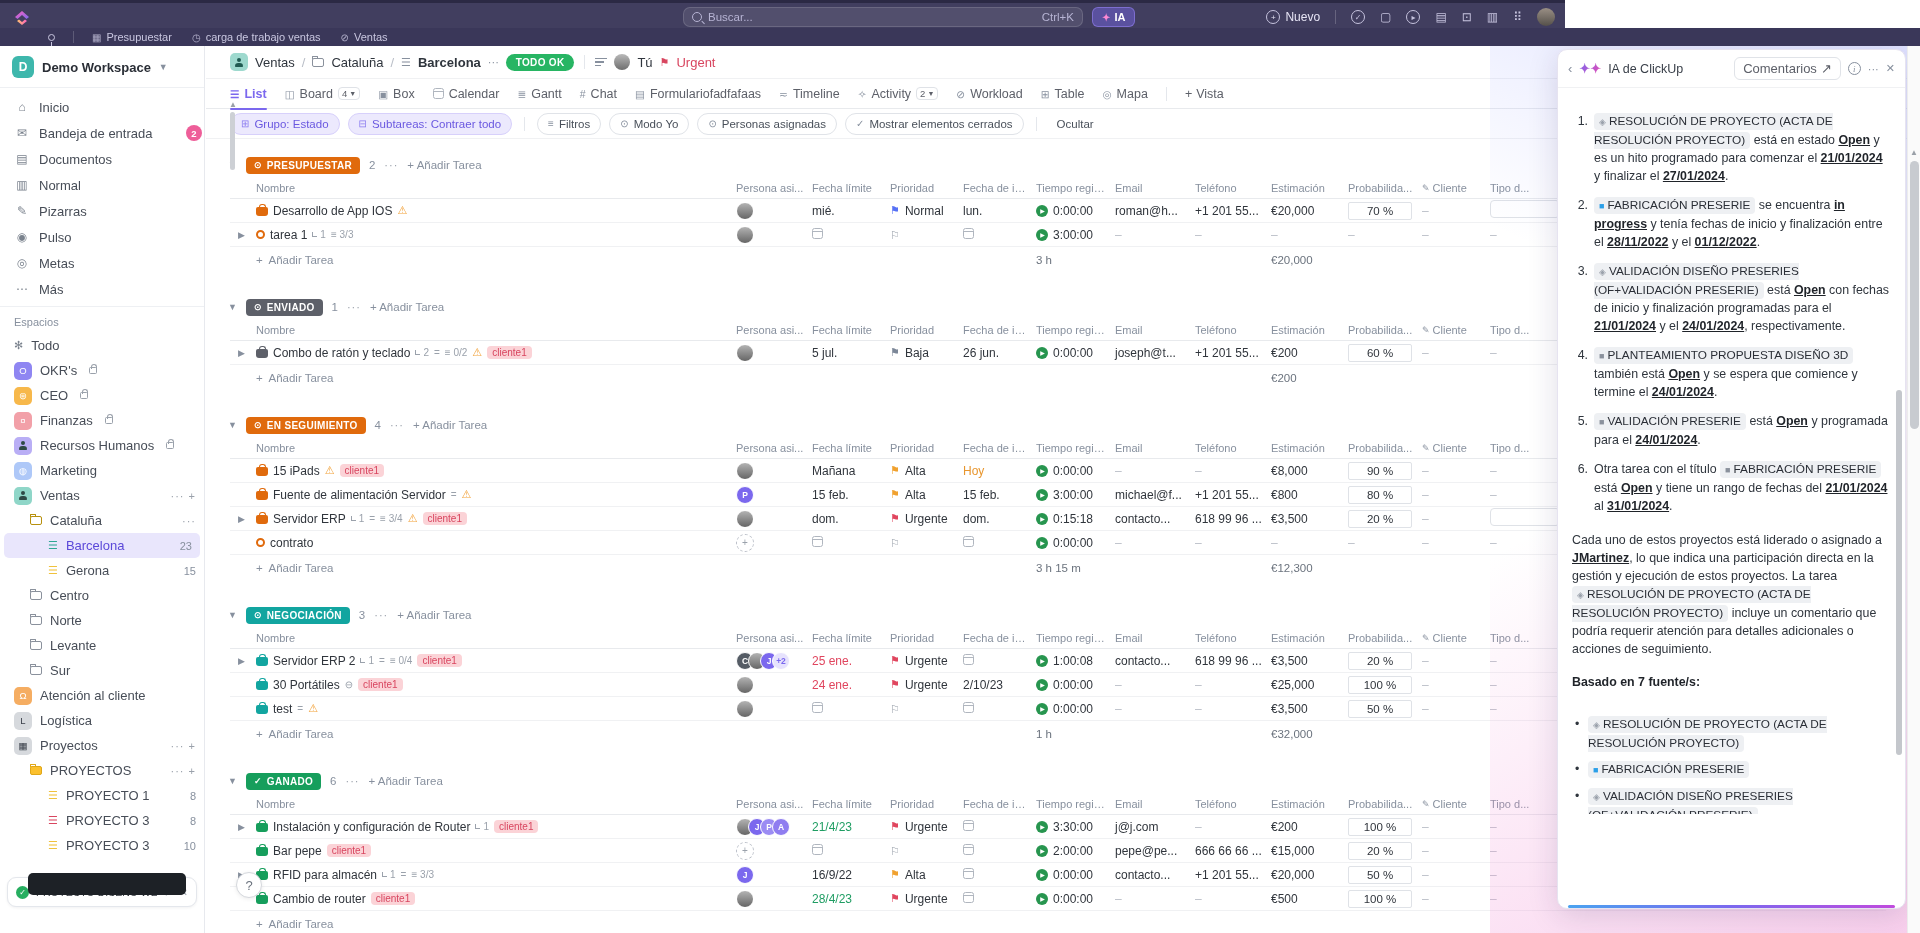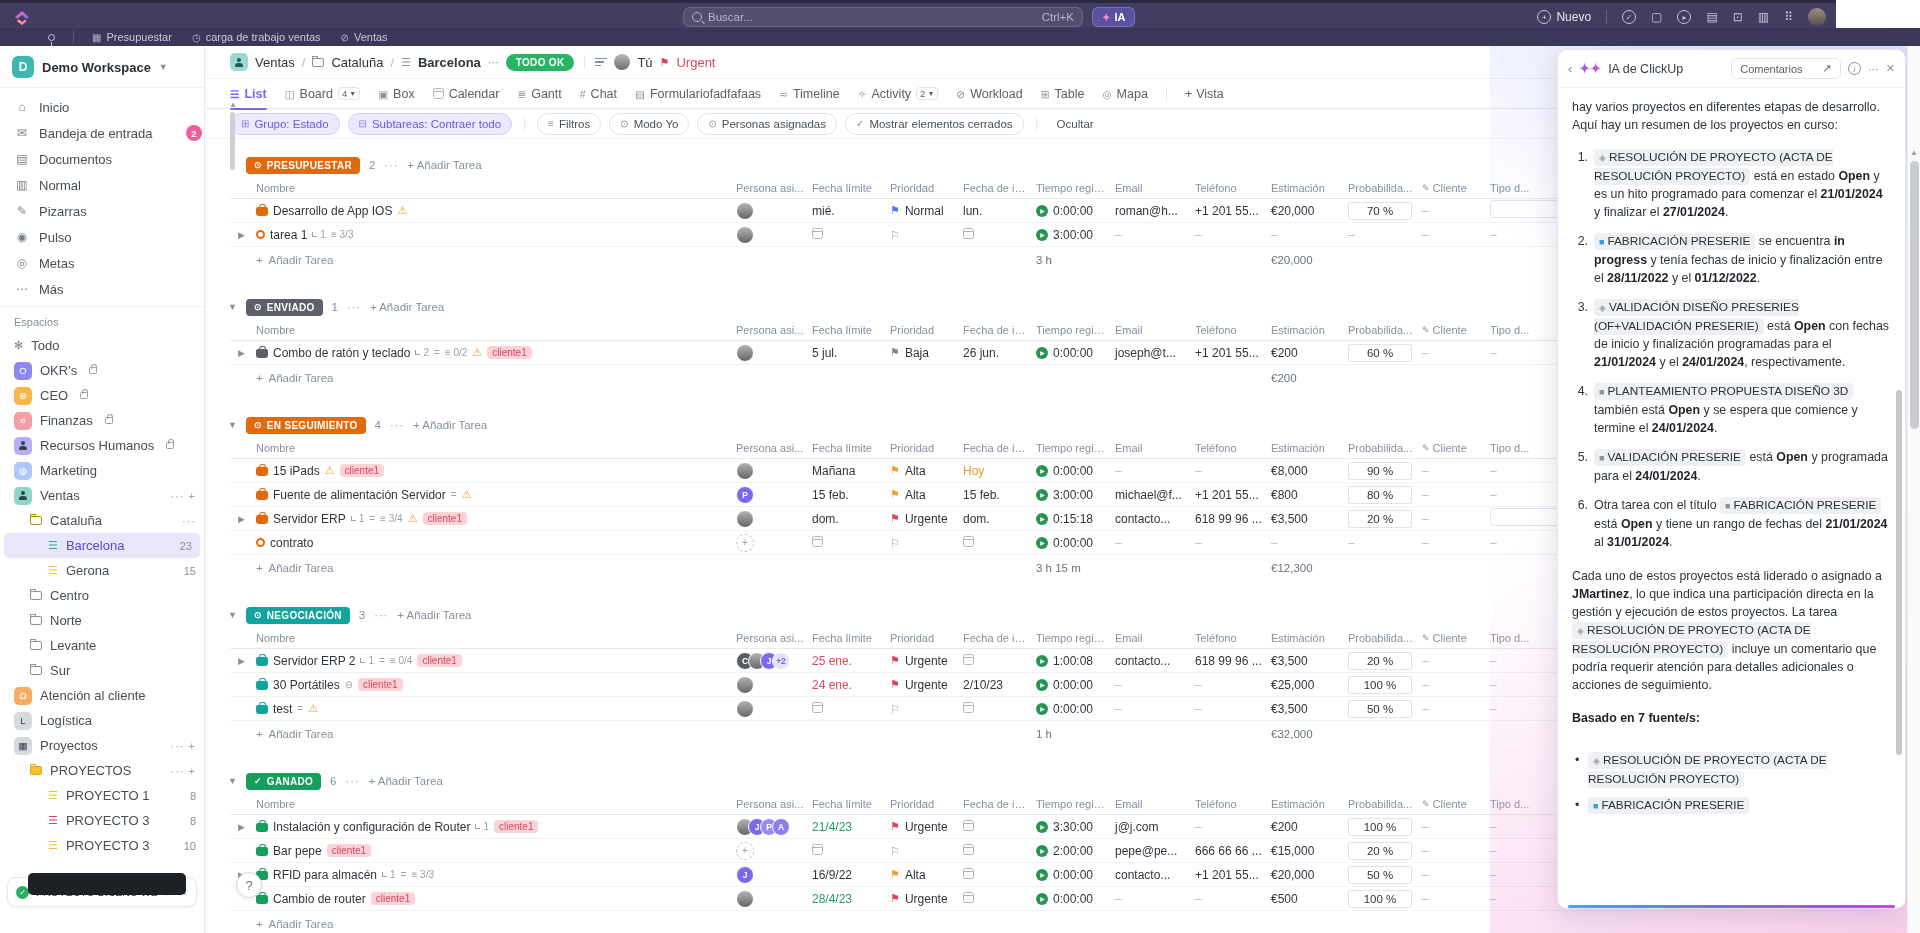--- a/index.html
+++ b/index.html
@@ -1,20 +1,20 @@
 <!DOCTYPE html>
 <html><head>
 <meta charset="utf-8">
 <style>
   * { margin:0; padding:0; box-sizing:border-box; }
   html,body { width:1920px; height:933px; overflow:hidden; font-family:"Liberation Sans", sans-serif; background:#fff; }
   body { position:relative; }
 
   
-  .topbar { position:absolute; left:0; top:0; width:1836px; height:28px; background:#413e5f; border-top:3px solid #2b2944; display:flex; align-items:center; z-index:90; }
+  .topbar { position:absolute; left:0; top:0; width:1565px; height:28px; background:#413e5f; border-top:3px solid #2b2944; display:flex; align-items:center; z-index:90; }
   .logo { position:absolute; left:12px; top:6px; width:20px; height:18px; }
   .searchbar { position:absolute; left:683px; top:4px; width:400px; height:20px; background:rgba(255,255,255,.09); border:1px solid rgba(255,255,255,.14); border-radius:7px; display:flex; align-items:center; padding:0 8px; color:#b7b4d4; font-size:11.5px; gap:6px; }
   .searchbar input { flex:1; background:transparent; border:none; outline:none; color:#cscbe4; color:#c9c7e0; font-size:11.5px; }
   .searchbar input::placeholder { color:#b7b4d4; }
   .s-ico { width:10px; height:10px; border:1.4px solid #b7b4d4; border-radius:50%; position:relative; flex:none; }
   .s-ico::after { content:""; position:absolute; width:4px; height:1.4px; background:#b7b4d4; transform:rotate(45deg); left:8px; top:9px; }
   .ai-pill { position:absolute; left:1092px; top:4px; height:20px; padding:0 9px; background:rgba(123,104,238,.45); border:1px solid rgba(160,140,255,.5); border-radius:6px; color:#fff; font-size:11px; font-weight:bold; display:flex; align-items:center; gap:4px; }
   .spark { color:#ff8ad4; font-size:10px; }
   .tb-right { position:absolute; right:10px; top:0; height:28px; display:flex; align-items:center; gap:15px; color:#c6c3de; font-size:12px; }
   .tb-new { display:flex; align-items:center; gap:5px; font-size:12px; color:#e6e4f5; }
@@ -147,25 +147,25 @@
 
   
   .glow { position:absolute; right:0; top:46px; width:430px; height:887px; z-index:50;
     background:linear-gradient(205deg, rgba(140,150,255,.28), rgba(255,255,255,0) 35%), linear-gradient(330deg, rgba(242,150,215,.45), rgba(255,255,255,0) 55%); }
   .ai-panel { position:absolute; left:1557px; top:49px; width:349px; height:860px; background:#fff; border:1px solid #e6e3f0; border-radius:10px; z-index:60; box-shadow:0 6px 30px rgba(40,30,90,.15); }
   .ai-panel::after { content:""; position:absolute; left:10px; right:10px; bottom:0; height:3px; border-radius:3px; background:linear-gradient(90deg,#4aa3f0,#7b68ee,#c04bdd); }
   .ai-head { height:38px; display:flex; align-items:center; gap:7px; padding:0 10px; border-bottom:1px solid #f0f1f3; }
   .ai-back { color:#87909e; font-size:13px; }
   .ai-spark { font-size:13px; background:linear-gradient(120deg,#7b68ee,#e84bb4); -webkit-background-clip:text; background-clip:text; color:transparent; font-weight:bold; }
   .ai-title { font-size:12.5px; color:#3a404a; flex:1; }
-  .cmt-btn { border:1px solid #e0e3e8; border-radius:6px; font-size:11px; color:#5d6069; padding:3px 8px; display:flex; gap:20px; align-items:center; }
+  .cmt-btn { border:1px solid #e0e3e8; border-radius:6px; font-size:13px; color:#5d6069; padding:3px 8px; display:flex; gap:4px; align-items:center; }
   .ai-hic { color:#87909e; font-size:11px; }
   .info-c { width:13px; height:13px; border:1.2px solid #87909e; border-radius:50%; font-size:9px; color:#87909e; display:flex; align-items:center; justify-content:center; font-style:italic; font-family:"Liberation Serif",serif; }
   .ai-body { padding:10px 16px 0 14px; height:726px; overflow:hidden; font-size:12.4px; line-height:18px; color:#2f353d; }
-  .ai-body b { color:#1f2329; }
+  .ai-body b { color:#1f2329;text-decoration:underline; }
   .chip { background:#eef0f3; border-radius:4px; padding:1px 5px 2px; font-size:11.8px; color:#2a2e36; }
   .chip .ci { font-size:9px; margin-right:3px; }
   .ci.mile { color:#9aa1ab; }
   .ci.blue { color:#2b9fe8; }
   .ci.gray { color:#8a919c; }
   .ai-ol { list-style:none; margin-top:14px; }
   .ai-ol li { display:flex; gap:6px; margin-bottom:11px; }
   .ai-ol .num { width:16px; flex:none; text-align:right; }
   .ai-closing { margin-top:16px; }
   .src-head { margin-top:15px; font-weight:bold; color:#1f2329; }
@@ -1081,21 +1081,20 @@
     <span class="ai-title">IA de ClickUp</span>
     <span class="cmt-btn">
         <span>Comentarios</span>
         <span>↗</span>
       </span>
     <span class="info-c">i</span>
     <span class="ai-hic">···</span>
     <span class="ai-hic">✕</span>
   </div>
   <div class="ai-body" id="ai-body">
-      <p>hay varios proyectos en diferentes etapas de desarrollo. Aquí hay un resumen de los proyectos en curso:</p>
       <ol class="ai-ol">
         <li>
           <span class="num">1.</span>
           <span><span class="chip"><span class="ci mile">◈</span>RESOLUCIÓN DE PROYECTO (ACTA DE RESOLUCIÓN PROYECTO)</span> está en estado <b>Open</b> y es un hito programado para comenzar el <b>21/01/2024</b> y finalizar el <b>27/01/2024</b>.</span>
         </li>
         <li>
           <span class="num">2.</span>
           <span><span class="chip"><span class="ci blue">■</span>FABRICACIÓN PRESERIE</span> se encuentra <b>in progress</b> y tenía fechas de inicio y finalización entre el <b>28/11/2022</b> y el <b>01/12/2022</b>.</span>
         </li>
         <li>

